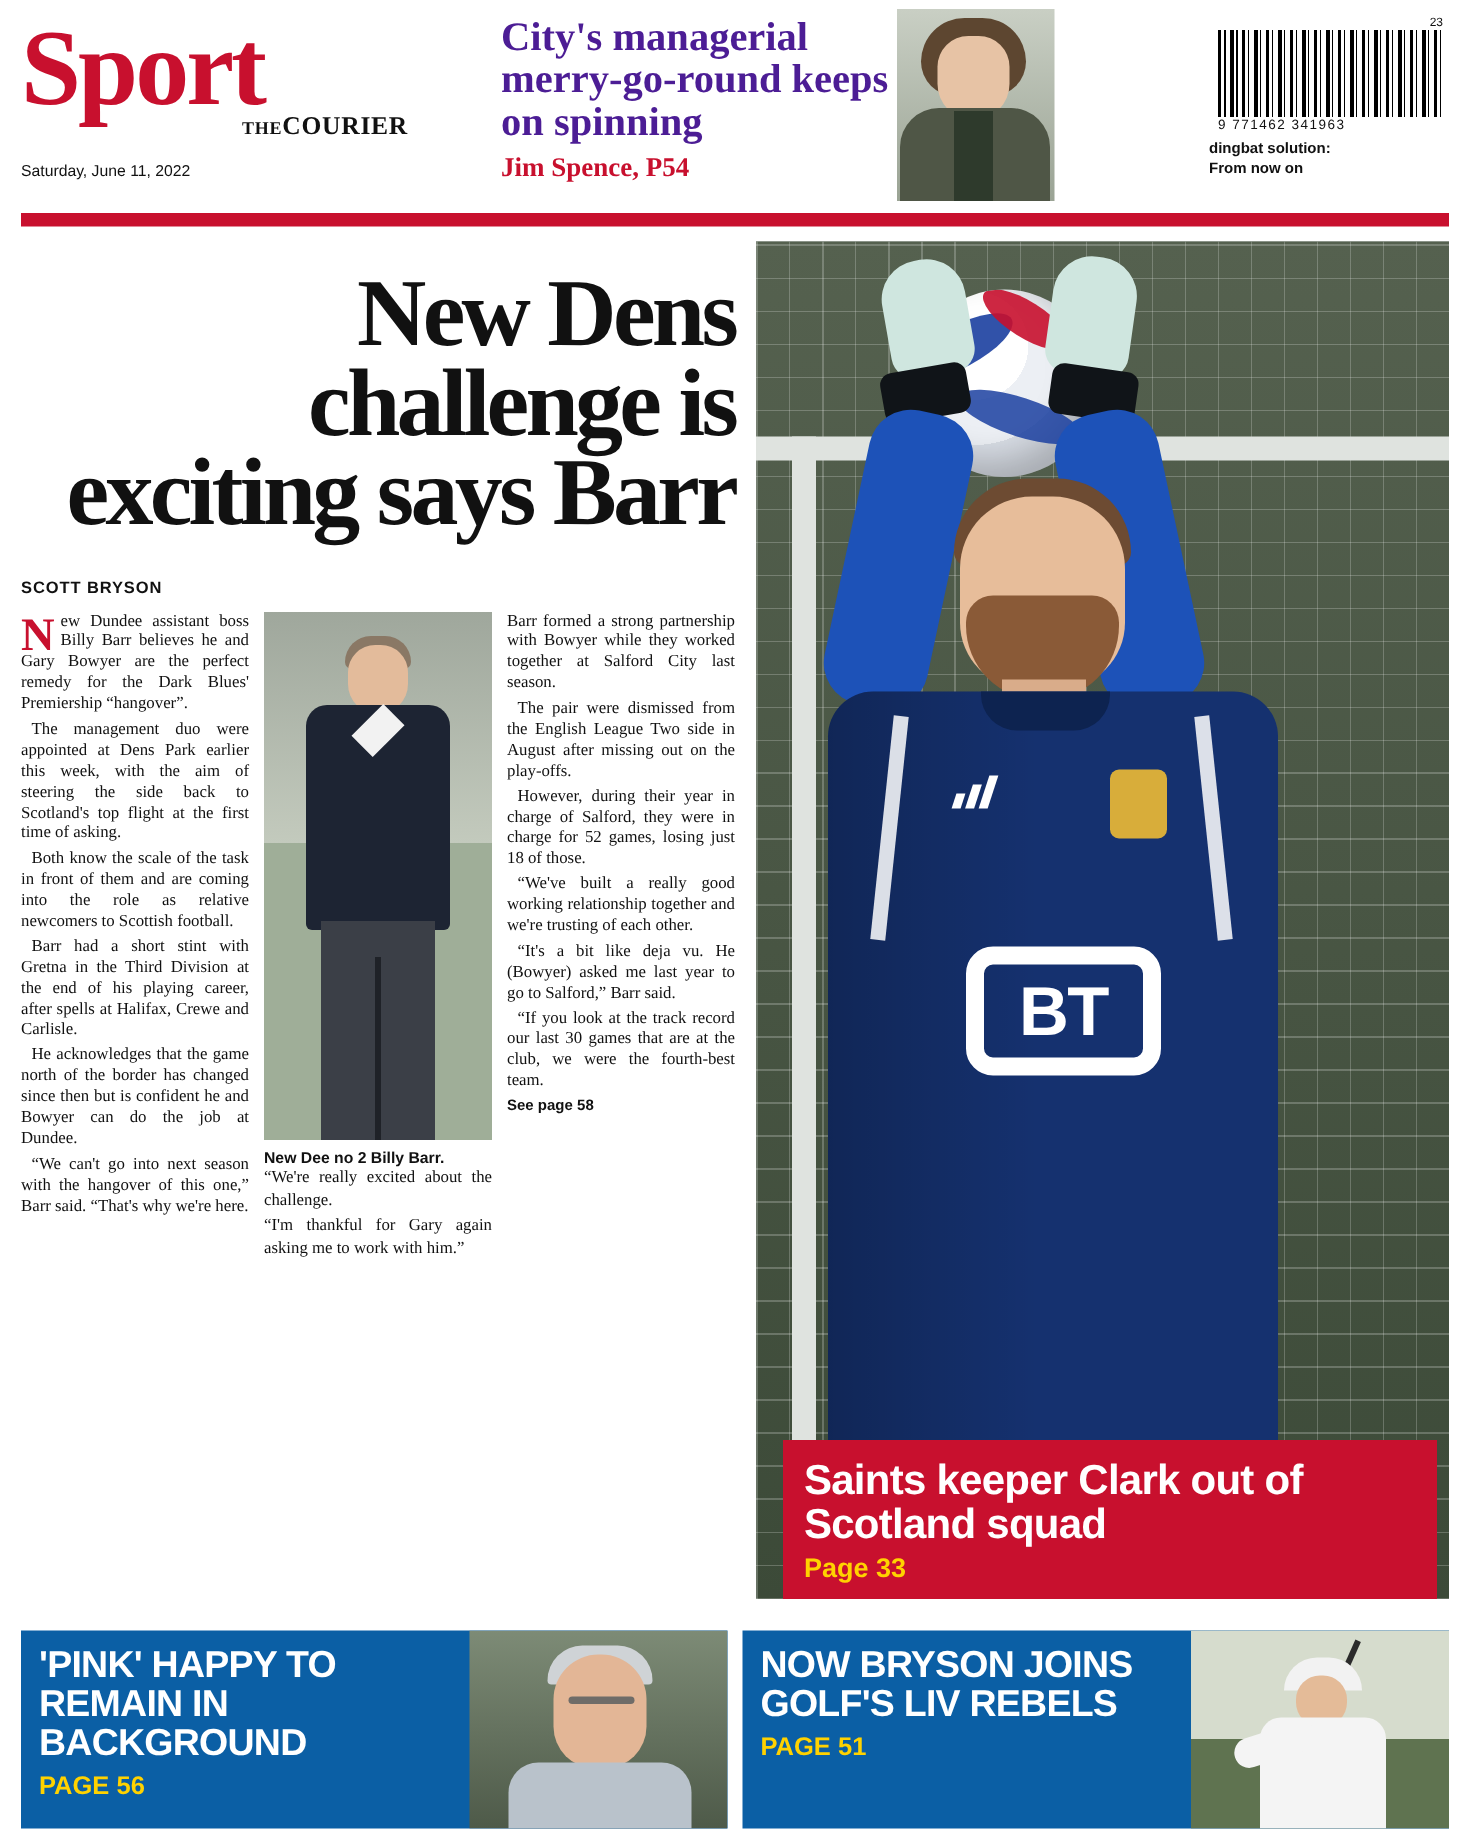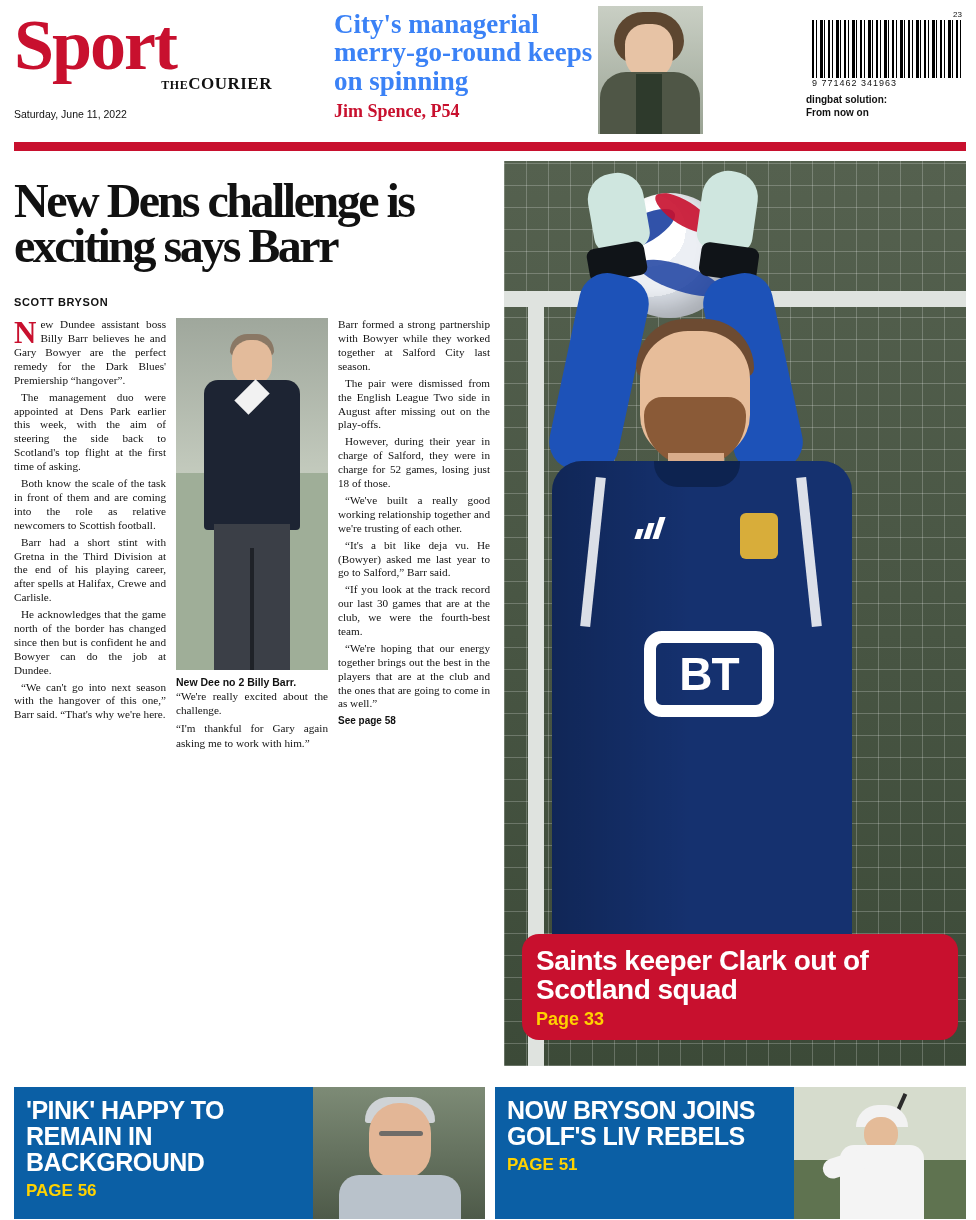--- a/index.html
+++ b/index.html
@@ -58,21 +58,21 @@
   .masthead-promo {
     flex: 0 0 270px;
     padding-top: 4px;
     padding-left: 10px;
   }
   .promo-head {
     font-family: "Liberation Serif", serif;
     font-weight: bold;
     font-size: 27px;
     line-height: 1.05;
-    color: #3b82f6;
+    color: #4c1d95;
   }
   .promo-byline {
     font-family: "Liberation Serif", serif;
     font-weight: bold;
     font-size: 18px;
     color: #c8102e;
     margin-top: 6px;
   }
 
   .promo-photo {
@@ -148,25 +148,26 @@
     display: flex;
     padding: 10px 10px 0 14px;
     height: 930px;
   }
   .col-left { flex: 0 0 483px; padding-right: 14px; }
   .col-right { flex: 1 1 auto; position: relative; }
 
   .headline {
     font-family: "Liberation Serif", serif;
     font-weight: bold;
-    font-size: 48px;
+    font-size: 64px;
     line-height: 0.93;
     letter-spacing: -2.5px;
     color: #111;
     margin-top: 18px;
+    text-align: right;
   }
   .byline {
     font-family: "Liberation Sans", sans-serif;
     font-size: 11px;
     font-weight: bold;
     letter-spacing: 0.6px;
     margin-top: 28px;
     color: #111;
   }
 
@@ -301,24 +302,23 @@
   .kp-adidas i { position:absolute; bottom:0; width:6px; background:#fff; transform: skewX(-18deg);}
   .kp-adidas i:nth-child(1){ left:0; height:10px;}
   .kp-adidas i:nth-child(2){ left:10px; height:16px;}
   .kp-adidas i:nth-child(3){ left:20px; height:22px;}
   .kp-stripe { position:absolute; top:316px; width:10px; height:150px; background:#ffffff; opacity:.85;}
   .kp-stripe.l { left:84px; transform: rotate(6deg);}
   .kp-stripe.r { left:300px; transform: rotate(-6deg);}
 
   .caption-band {
     position: absolute;
-    left: 18px; bottom: 26px; right: 8px;
+    left: 18px; bottom: 0; right: 8px;
     background: #c8102e;
     padding: 12px 14px 10px 14px;
-    border-radius: 17px;
   }
   .caption-band .cb-head {
     font-family: "Liberation Sans", sans-serif;
     font-weight: bold;
     font-size: 28px;
     line-height: 1.06;
     color: #ffffff;
     letter-spacing: -0.5px;
   }
   .caption-band .cb-page {
@@ -457,21 +457,20 @@
         </div>
       </div>
 
       <div class="story-col">
         <p>Barr formed a strong partnership with Bowyer while they worked together at Salford City last season.</p>
         <p class="indent">The pair were dismissed from the English League Two side in August after missing out on the play-offs.</p>
         <p class="indent">However, during their year in charge of Salford, they were in charge for 52 games, losing just 18 of those.</p>
         <p class="indent">“We've built a really good working relationship together and we're trusting of each other.</p>
         <p class="indent">“It's a bit like deja vu. He (Bowyer) asked me last year to go to Salford,” Barr said.</p>
         <p class="indent">“If you look at the track record our last 30 games that are at the club, we were the fourth-best team.</p>
-        <p class="indent">“We're hoping that our energy together brings out the best in the players that are at the club and the ones that are going to come in as well.”</p>
         <div class="see-page">See page 58</div>
       </div>
 
     </div>
   </div>
 
   <div class="col-right">
     <div class="keeper-photo">
       <div class="kp-sky"></div>
       <div class="kp-net"></div>

